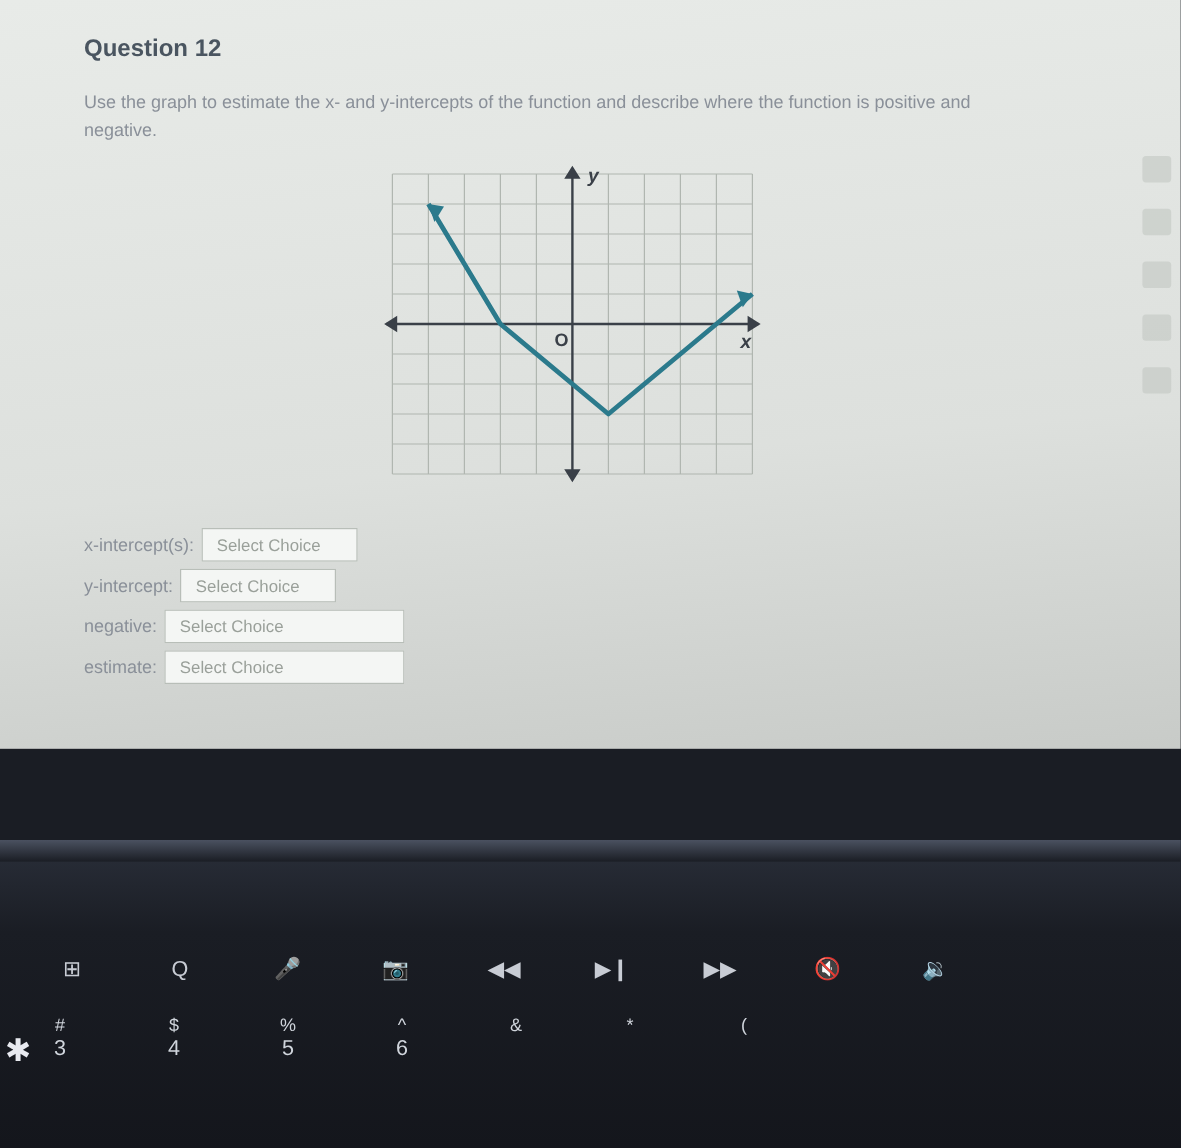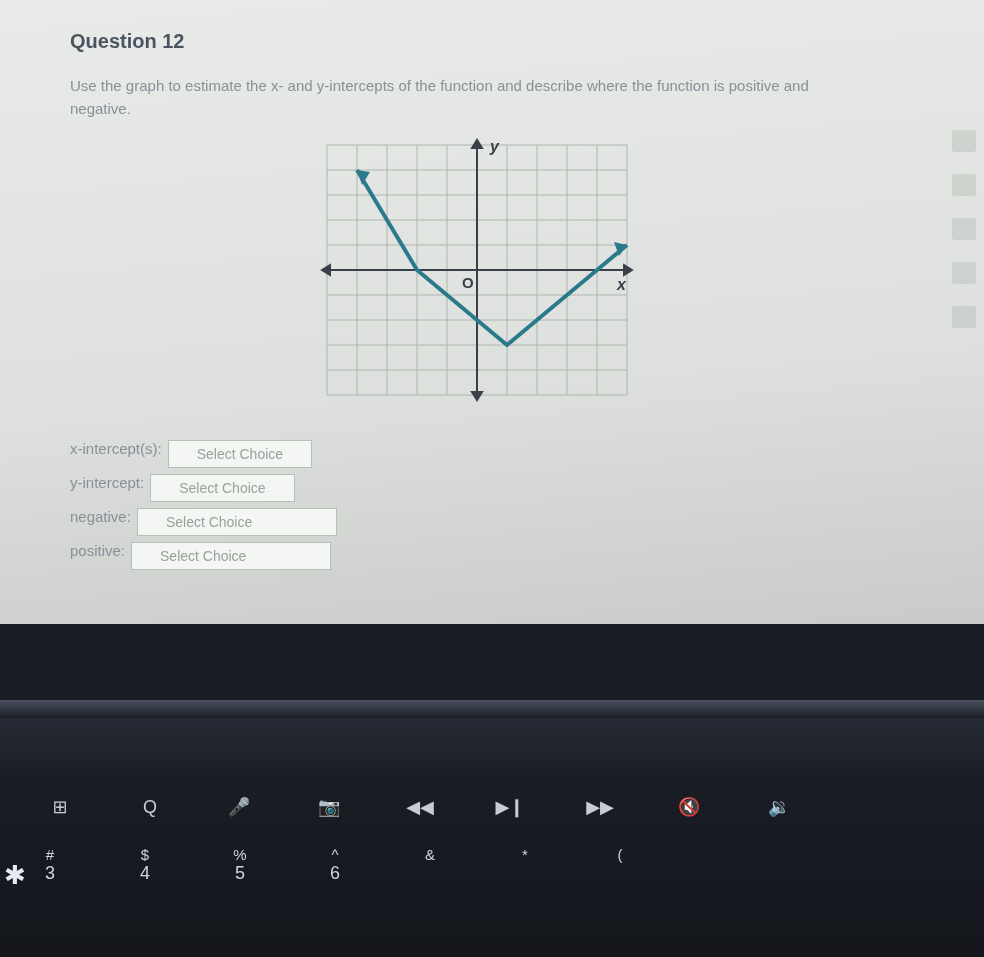--- a/index.html
+++ b/index.html
@@ -36,35 +36,35 @@
     display: flex;
     justify-content: center;
     margin: 10px 0 30px -40px;
   }
   .graph-svg {
     width: 330px;
     height: 280px;
   }
   .answer-row {
     display: flex;
-    align-items: flex-start;
+    align-items: center;
     margin-bottom: 6px;
   }
   .answer-label {
     color: #8a9099;
     font-size: 15px;
     margin-right: 6px;
     white-space: nowrap;
   }
   .select-choice {
     border: 1px solid #b8beb8;
     background: #f4f6f4;
     color: #9aa09a;
     font-size: 14px;
-    padding: 5px 28px;
+    padding: 5px 12px;
     min-width: 130px;
     text-align: left;
     cursor: pointer;
   }
   .select-choice.wide { min-width: 200px; }
   .right-icons {
     position: absolute;
     right: 0;
     top: 130px;
     width: 40px;
@@ -197,21 +197,21 @@
     </div>
     <div class="answer-row">
       <span class="answer-label">y-intercept:</span>
       <button class="select-choice">Select Choice</button>
     </div>
     <div class="answer-row">
       <span class="answer-label">negative:</span>
       <button class="select-choice wide">Select Choice</button>
     </div>
     <div class="answer-row">
-      <span class="answer-label">positive:</span>
+      <span class="answer-label">estimate:</span>
       <button class="select-choice wide">Select Choice</button>
     </div>
   </div>
 
   <div class="right-icons">
     <div class="side-icon"></div>
     <div class="side-icon"></div>
     <div class="side-icon"></div>
     <div class="side-icon"></div>
     <div class="side-icon"></div>

